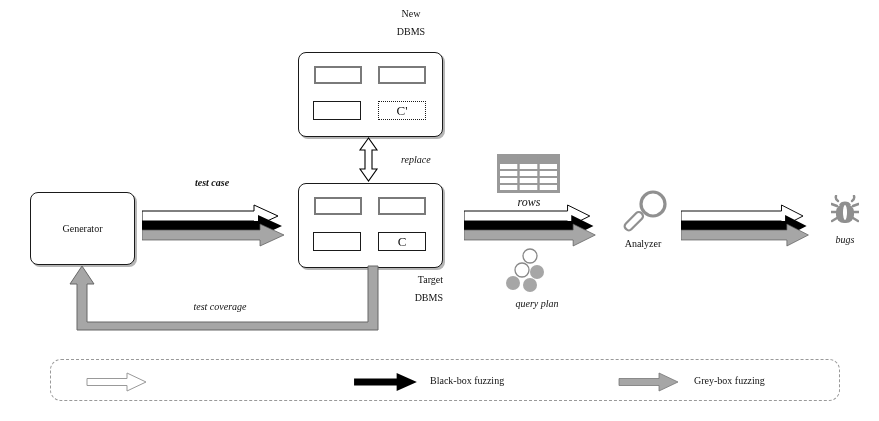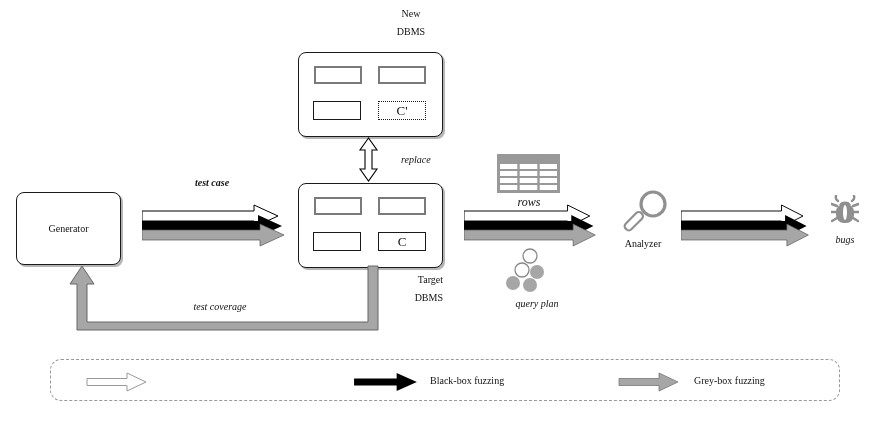--- a/index.html
+++ b/index.html
@@ -25,21 +25,21 @@
     position:absolute;inset:0;display:flex;align-items:center;justify-content:center;
     font-size:13px;
   }
   svg{display:block;}
 </style>
 </head>
 <body>
 
 <div id="canvas">
 
-  <div class="roundbox genbox" style="left:16px;top:192px;width:103px;height:71px;">
+  <div class="roundbox genbox" style="left:30px;top:192px;width:103px;height:71px;">
     <span class="lbl">Generator</span>
   </div>
 
   <div class="abs lbl lbl-c ital" style="left:157px;top:174px;width:110px;font-weight:bold;">test case</div>
 
   <svg class="abs" style="left:142px;top:204px;" width="146" height="48" viewBox="0 0 146 48">
     <polygon points="0,7 112,7 112,1 136,12 112,23 112,17 0,17" fill="#ffffff" stroke="#000" stroke-width="1"></polygon>
     <polygon points="0,17 116,17 116,11 140,22 116,33 116,27 0,27" fill="#000000"></polygon>
     <polygon points="0,26 118,26 118,20 142,31 118,42 118,36 0,36" fill="#a6a6a6" stroke="#555" stroke-width="0.7"></polygon>
   </svg>

